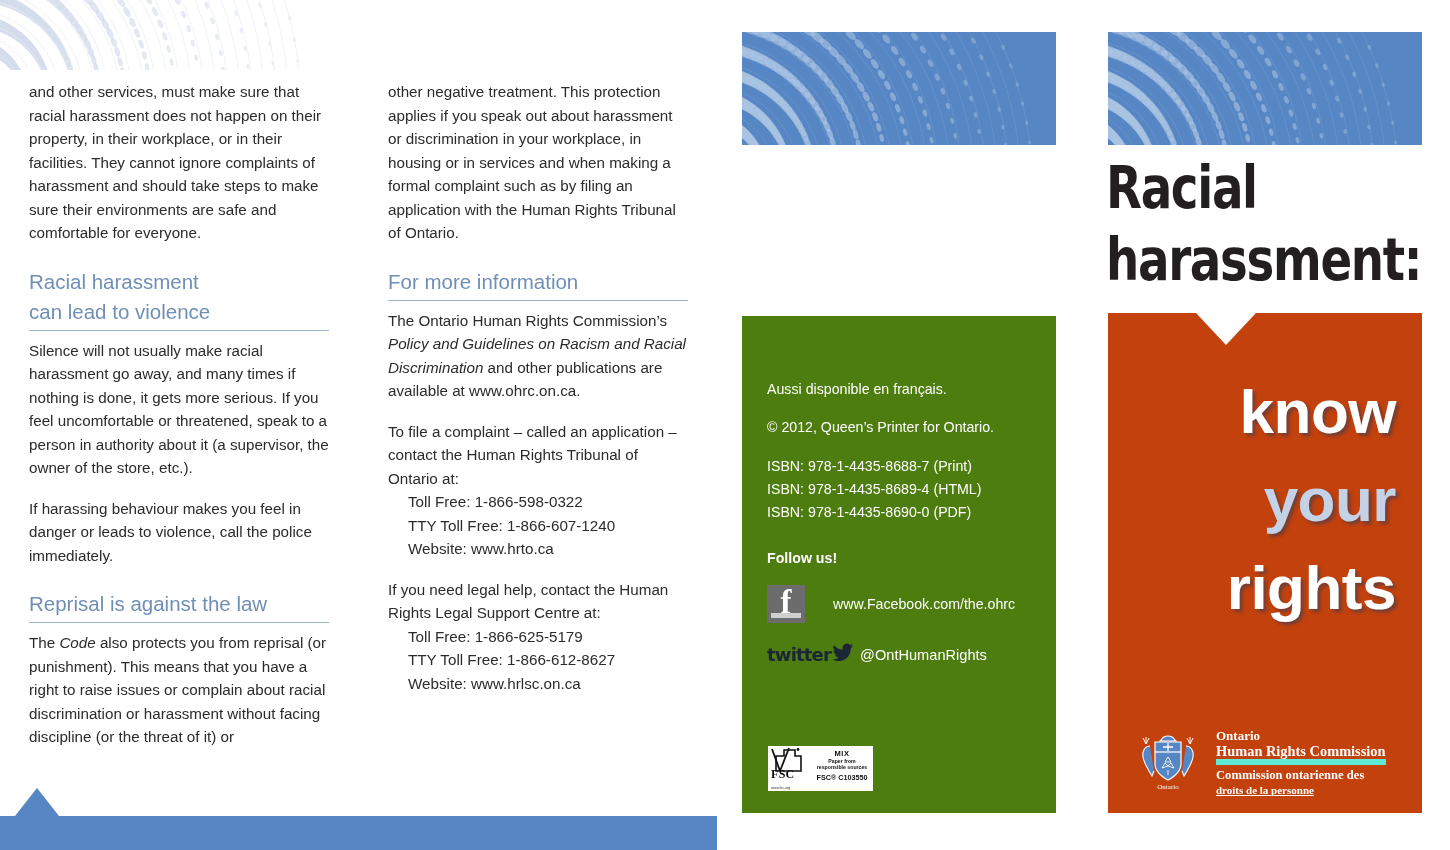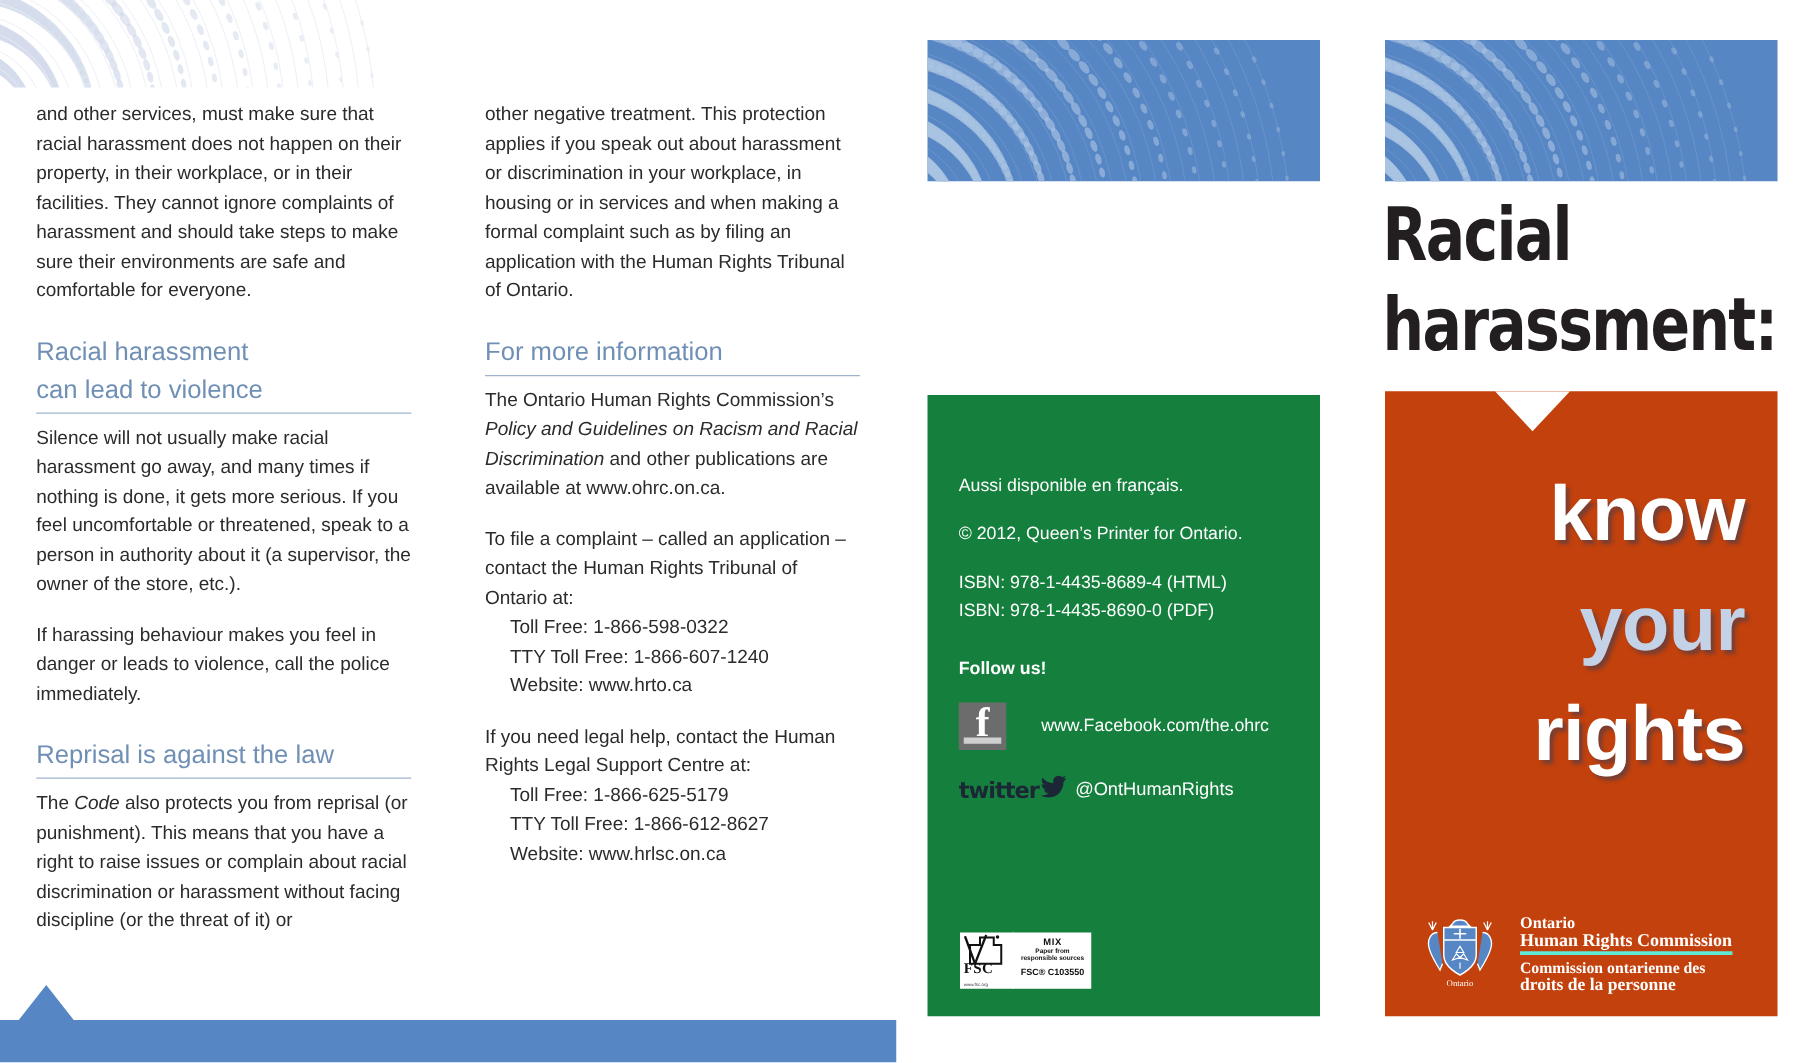--- a/index.html
+++ b/index.html
@@ -53,21 +53,21 @@
   .panel3-top {
     position: absolute;
     left: 742px; top: 32px;
     width: 314px; height: 113px;
     background: #5786c4;
   }
   .panel3-box {
     position: absolute;
     left: 742px; top: 316px;
     width: 314px; height: 497px;
-    background: #15803d;
+    background: #4d7c0f;
     color: #ffffff;
   }
   .panel3-inner {
     position: absolute;
     left: 25px; top: 63px;
     width: 262px;
     font-size: 14.2px;
     line-height: 21px;
   }
   .panel3-inner p { margin: 0 0 17px 0; }
@@ -198,23 +198,23 @@
     left: 24px; bottom: 16px;
     display: flex; align-items: center;
   }
   .ont-text {
     margin-left: 12px;
     color: #ffffff;
     font-family: "Liberation Serif", serif;
     line-height: 14.5px;
   }
   .ont-text .l1 { font-size: 13px; font-weight: bold; }
-  .ont-text .l2 { font-size: 14.4px; font-weight: bold; border-bottom: 3px solid #5eead4; display: inline-block; padding-bottom: 1px; }
+  .ont-text .l2 { font-size: 14.4px; font-weight: bold; border-bottom: 6px solid #5eead4; display: inline-block; padding-bottom: 1px; }
   .ont-text .l3 { font-size: 12.6px; font-weight: bold; margin-top: 3px; }
-  .ont-text .l4 { font-size: 14px; font-weight: bold; }
+  .ont-text .l4 { font-size: 11px; font-weight: bold; text-decoration: underline; }
 
   
   .band {
     position: absolute;
     left: 0; top: 816px;
     width: 717px; height: 34px;
     background: #5786c4;
   }
   .band-notch {
     position: absolute;
@@ -743,20 +743,21 @@
         <ellipse cx="287.62684983177587" cy="110.49497159465658" rx="2.04" ry="1.4" fill="#a9c3e2" opacity="0.40" transform="rotate(83.12450645843012 287.62684983177587 110.49497159465658)"></ellipse>
       </g>
   </svg>
 </div>
 
 <div class="panel3-box">
   <div class="panel3-inner">
     <p>Aussi disponible en français.</p>
     <p>© 2012, Queen’s Printer for Ontario.</p>
     <div class="isbn">
+      <div>ISBN: 978-1-4435-8688-7 (Print)</div>
       <div>ISBN: 978-1-4435-8689-4 (HTML)</div>
       <div>ISBN: 978-1-4435-8690-0 (PDF)</div>
     </div>
 
     <div class="follow">Follow us!</div>
 
     <div class="social-row">
       <div class="fb-icon">
         <div class="f">f</div>
         <div class="bar"></div>

